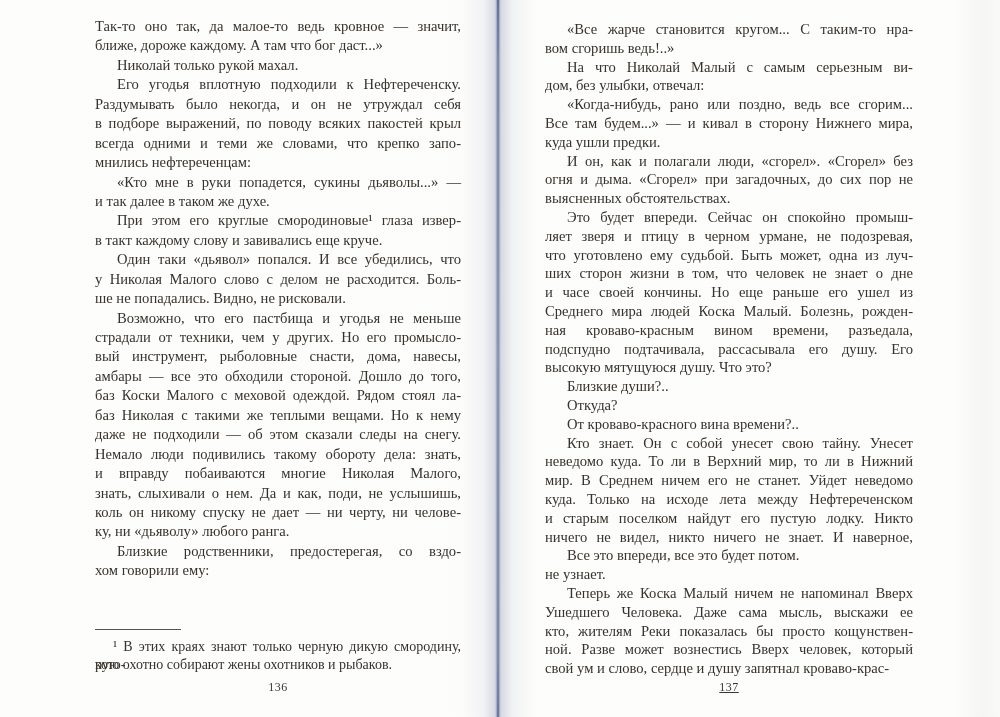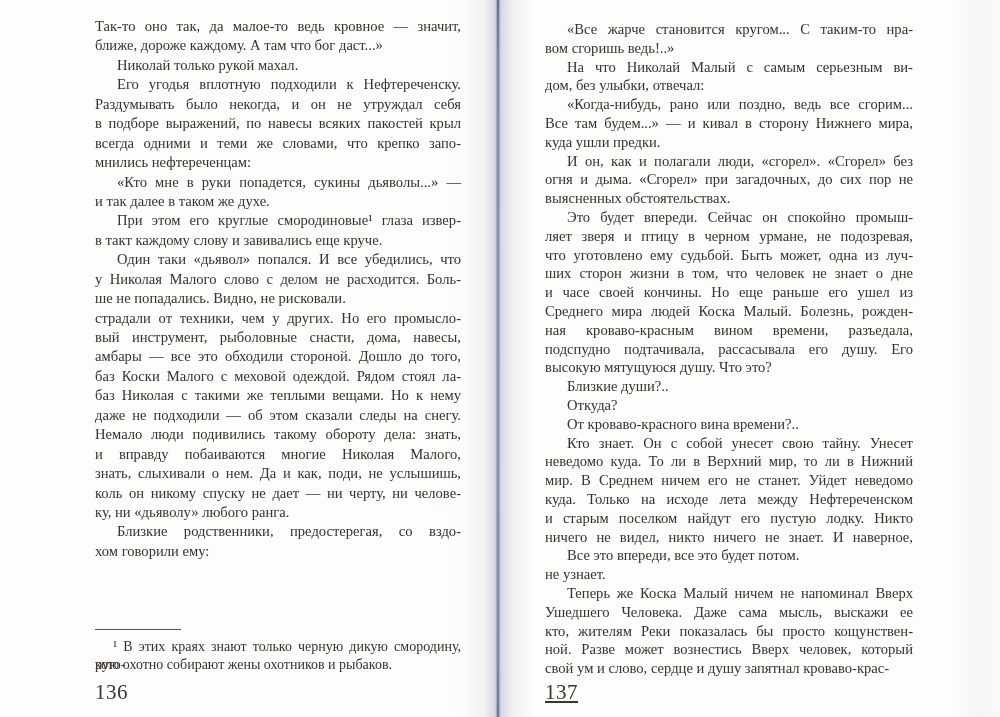--- a/index.html
+++ b/index.html
@@ -95,49 +95,51 @@
   .footnote-lines .line {
     font-size: 14px;
     height: 17.5px;
     line-height: 17.5px;
   }
   .footnote-lines .line.indent { text-indent: 18px; }
 
   .page-number {
     position: absolute;
     top: 680px;
-    font-size: 21px;
+    text-align: center;
+    font-size: 12px;
     letter-spacing: 0.5px;
     color: #3a352e;
   }
   .page-left  .page-number { left: 95px; width: 366px; }
   .page-right .page-number { left: 45px; width: 368px; text-decoration: underline; }
 </style>
 </head>
 <body>
 
 <div class="spread">
 
   <div class="page page-left">
     <div class="text-block">
         <div class="line">Так-то оно так, да малое-то ведь кровное — значит,</div>
         <div class="line last">ближе, дороже каждому. А там что бог даст...»</div>
         <div class="line indent last">Николай только рукой махал.</div>
         <div class="line indent">Его угодья вплотную подходили к Нефтереченску.</div>
         <div class="line">Раздумывать было некогда, и он не утруждал себя</div>
-        <div class="line">в подборе выражений, по навесы всяких пакостей крыл</div>
+        <div class="line">в подборе выражений, по поводу всяких пакостей крыл</div>
         <div class="line">всегда одними и теми же словами, что крепко запо-</div>
         <div class="line last">мнились нефтереченцам:</div>
         <div class="line indent">«Кто мне в руки попадется, сукины дьяволы...» —</div>
         <div class="line last">и так далее в таком же духе.</div>
         <div class="line indent">При этом его круглые смородиновые¹ глаза извер-</div>
         <div class="line last">в такт каждому слову и завивались еще круче.</div>
         <div class="line indent">Один таки «дьявол» попался. И все убедились, что</div>
         <div class="line">у Николая Малого слово с делом не расходится. Боль-</div>
         <div class="line last">ше не попадались. Видно, не рисковали.</div>
+        <div class="line indent">Возможно, что его пастбища и угодья не меньше</div>
         <div class="line">страдали от техники, чем у других. Но его промысло-</div>
         <div class="line">вый инструмент, рыболовные снасти, дома, навесы,</div>
         <div class="line">амбары — все это обходили стороной. Дошло до того,</div>
         <div class="line">баз Коски Малого с меховой одеждой. Рядом стоял ла-</div>
         <div class="line">баз Николая с такими же теплыми вещами. Но к нему</div>
         <div class="line">даже не подходили — об этом сказали следы на снегу.</div>
         <div class="line">Немало люди подивились такому обороту дела: знать,</div>
         <div class="line">и вправду побаиваются многие Николая Малого,</div>
         <div class="line">знать, слыхивали о нем. Да и как, поди, не услышишь,</div>
         <div class="line">коль он никому спуску не дает — ни черту, ни челове-</div>

